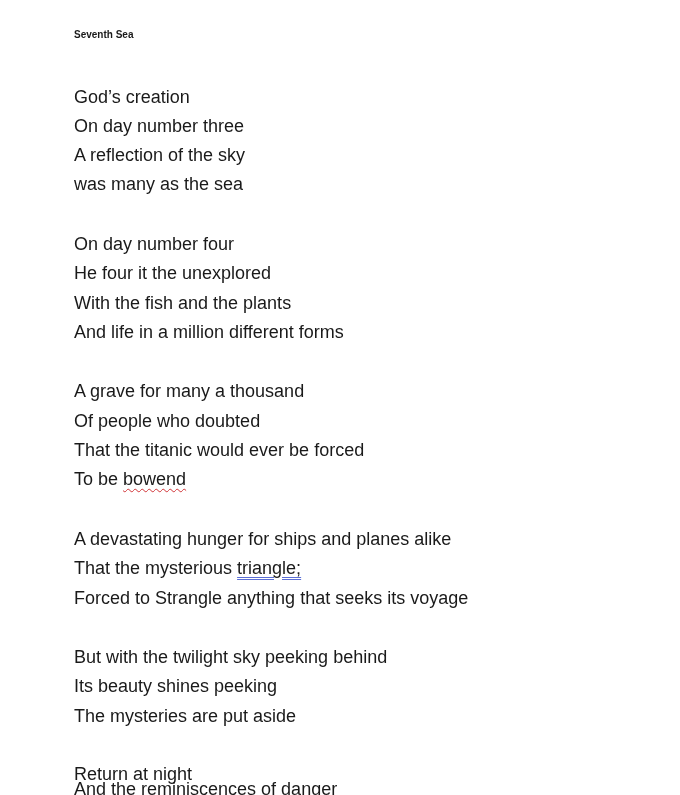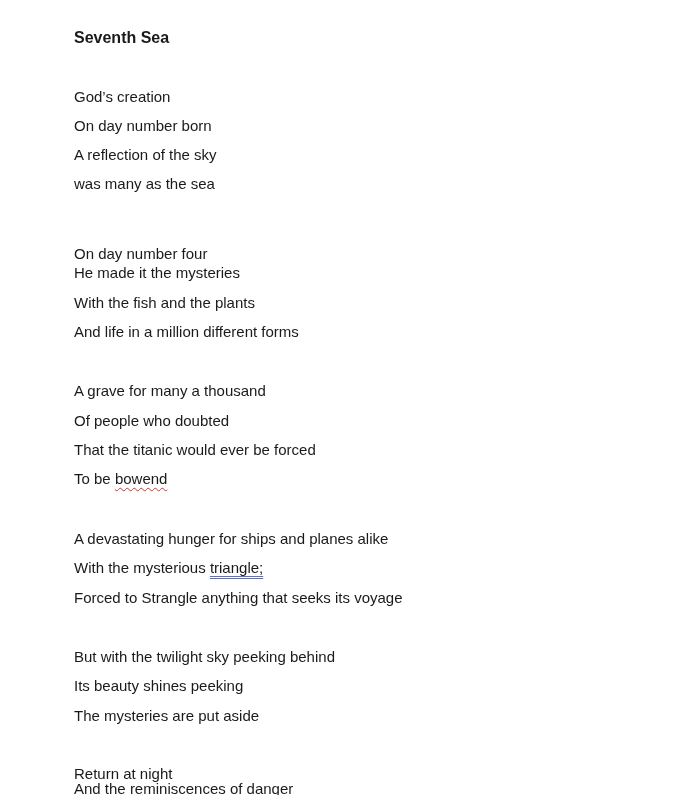--- a/index.html
+++ b/index.html
@@ -1,46 +1,46 @@
 <!DOCTYPE html>
 <html><head>
   <meta charset="utf-8">
   <style>
     html, body { margin: 0; padding: 0; background: #ffffff; }
     body { width: 680px; height: 795px; position: relative; overflow: hidden;
            font-family: "Liberation Sans", "DejaVu Sans", sans-serif; color: #1a1a1a; }
     .page { position: absolute; left: 74px; top: 0; width: 580px; }
-    .title { position: absolute; top: 29px; left: 0; font-size: 16px; font-weight: bold; white-space: nowrap; }
-    .line { position: absolute; left: 0; font-size: 15px; white-space: nowrap; line-height: 18px; }
+    .title { position: absolute; top: 29px; left: 0; font-size: 10px; font-weight: bold; white-space: nowrap; }
+    .line { position: absolute; left: 0; font-size: 18px; white-space: nowrap; line-height: 18px; }
     .spell { text-decoration: underline wavy #d13438; text-decoration-thickness: 1px; text-underline-offset: 3px; }
     .grammar { text-decoration: underline double #5b6fd6; text-decoration-thickness: 1px; text-underline-offset: 3px; }
   </style>
 </head>
 <body>
 
 <div class="page">
   <div class="title">Seventh Sea</div>
 
   <div class="line" style="top:88px">God’s creation</div>
-  <div class="line" style="top:117px">On day number born</div>
+  <div class="line" style="top:117px">On day number three</div>
   <div class="line" style="top:146px">A reflection of the sky</div>
   <div class="line" style="top:175px">was many as the sea</div>
 
-  <div class="line" style="top:245px">On day number four</div>
-  <div class="line" style="top:264px">He made it the mysteries</div>
+  <div class="line" style="top:235px">On day number four</div>
+  <div class="line" style="top:264px">He four it the unexplored</div>
   <div class="line" style="top:294px">With the fish and the plants</div>
   <div class="line" style="top:323px">And life in a million different forms</div>
 
   <div class="line" style="top:382px">A grave for many a thousand</div>
   <div class="line" style="top:412px">Of people who doubted</div>
   <div class="line" style="top:441px">That the titanic would ever be forced</div>
   <div class="line" style="top:470px"><span>To be </span><span class="spell">bowend</span></div>
 
   <div class="line" style="top:530px">A devastating hunger for ships and planes alike</div>
-  <div class="line" style="top:559px"><span>With the mysterious </span><span class="grammar">triangle;</span></div>
+  <div class="line" style="top:559px"><span>That the mysterious </span><span class="grammar">triangle;</span></div>
   <div class="line" style="top:589px">Forced to Strangle anything that seeks its voyage</div>
 
   <div class="line" style="top:648px">But with the twilight sky peeking behind</div>
   <div class="line" style="top:677px">Its beauty shines peeking</div>
   <div class="line" style="top:707px">The mysteries are put aside</div>
   <div class="line" style="top:780px">And the reminiscences of danger</div>
   <div class="line" style="top:765px">Return at night</div>
 </div>
 
 </body></html>

